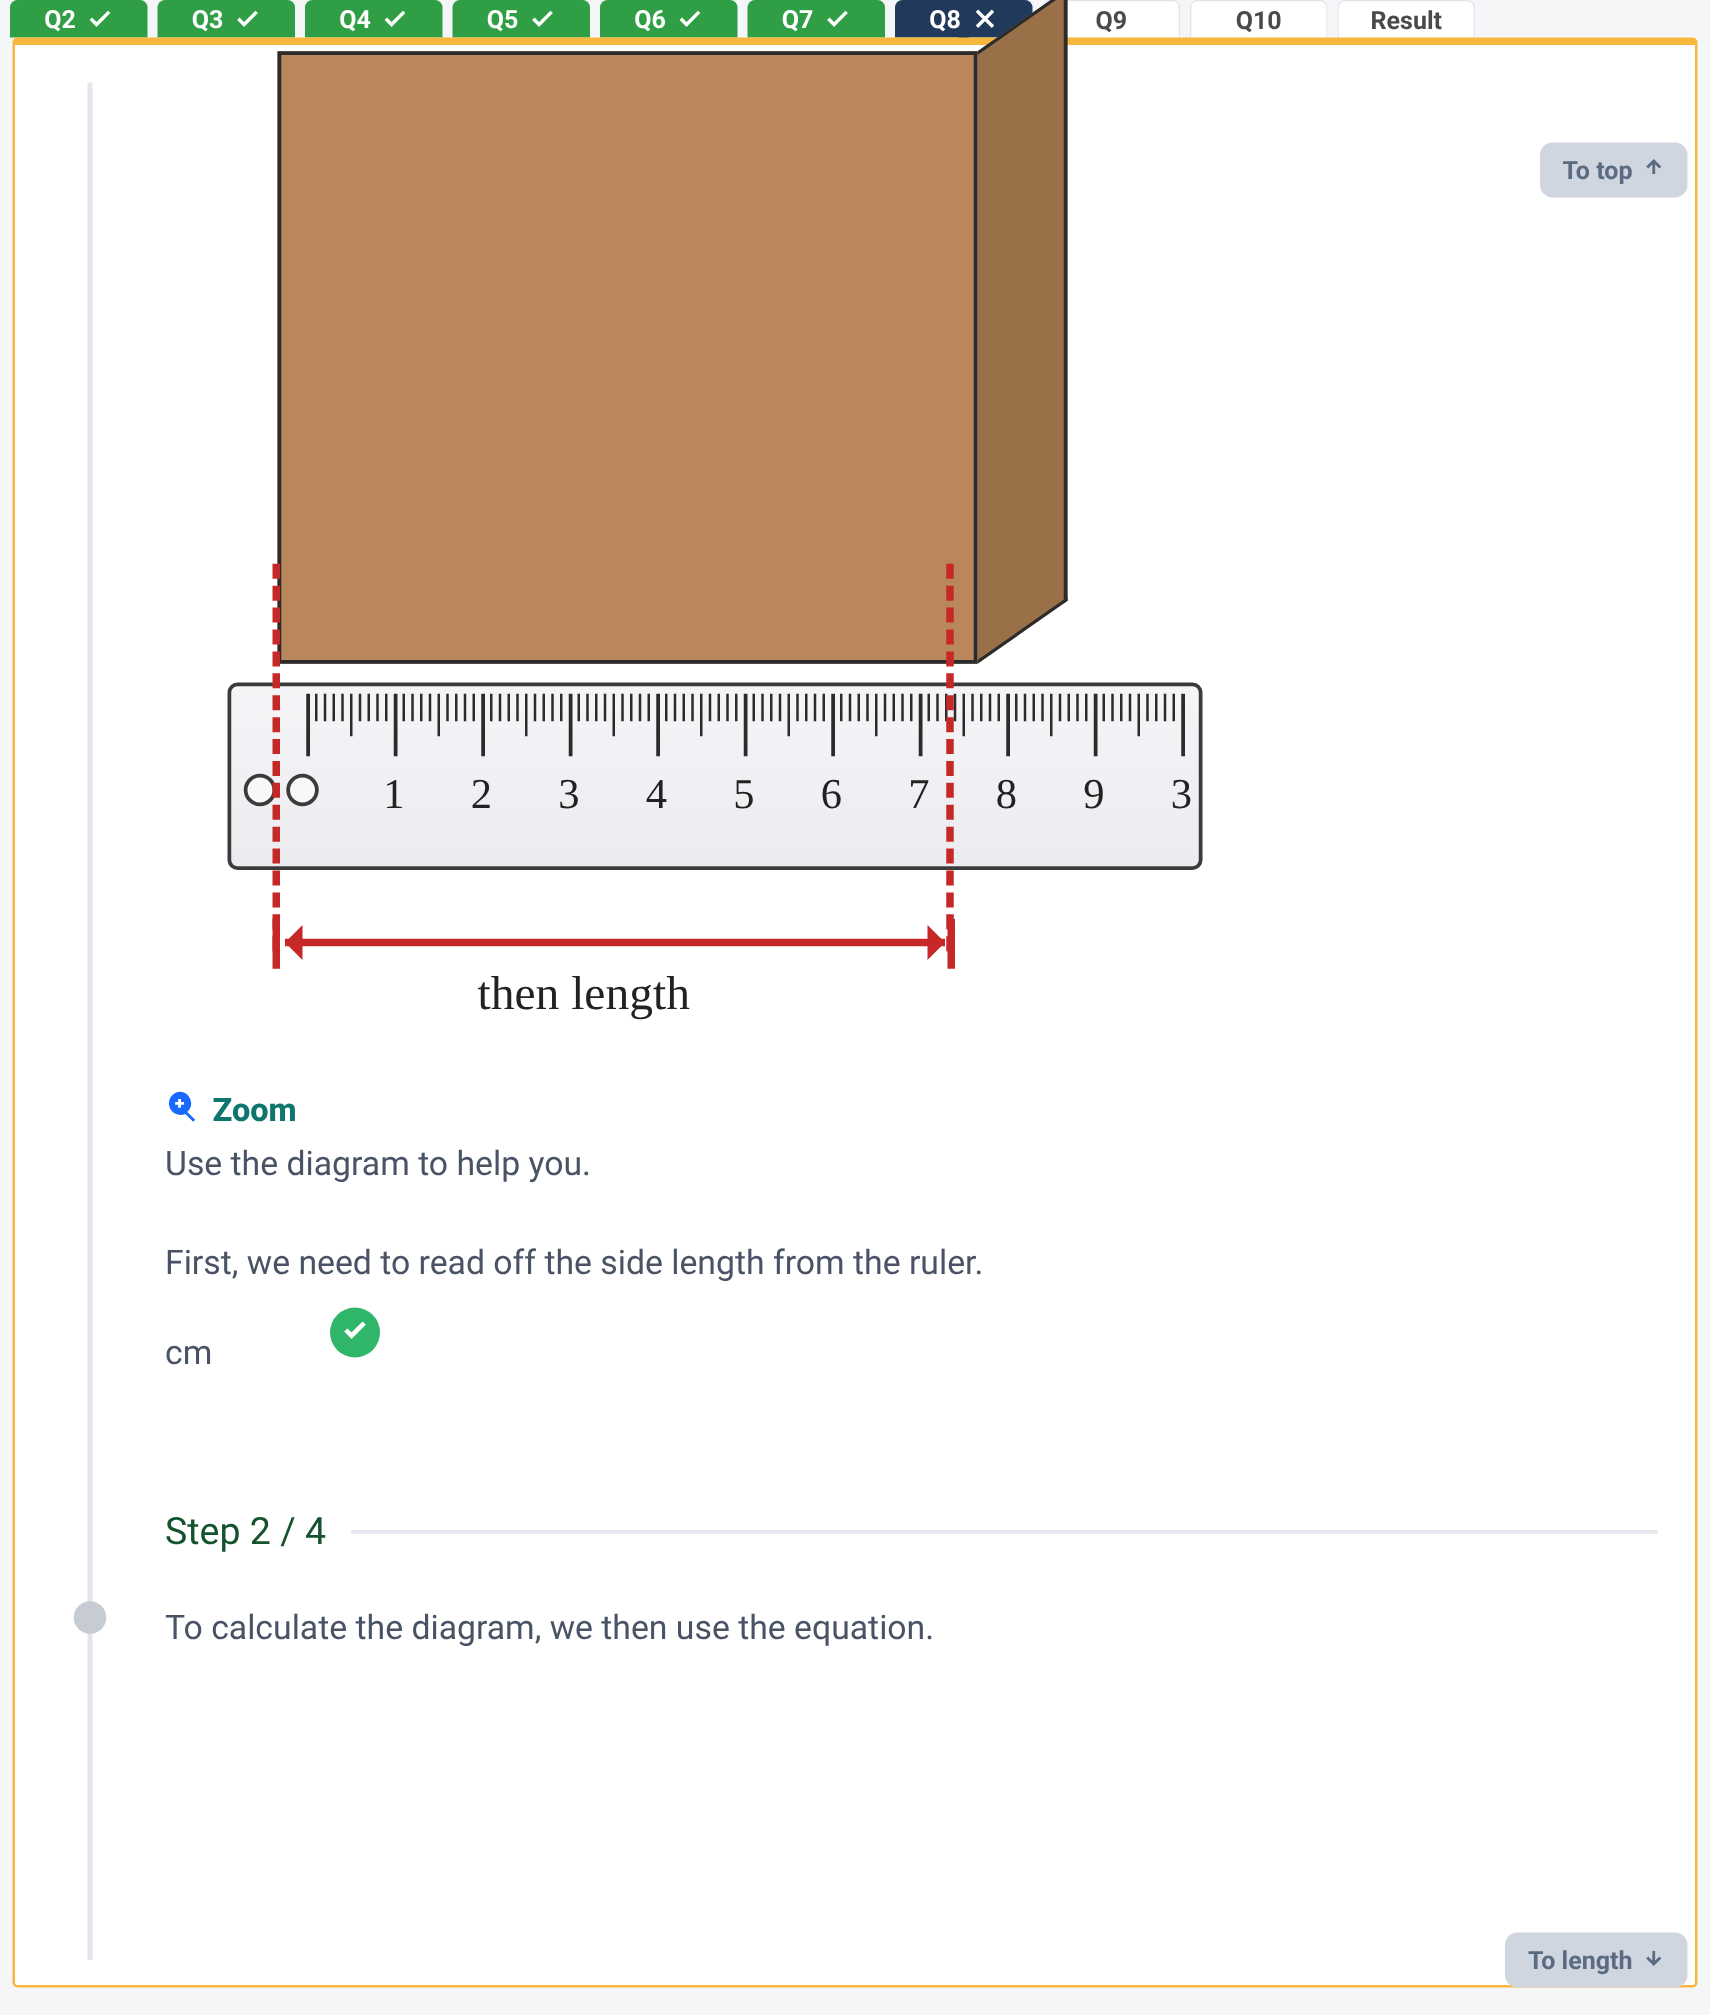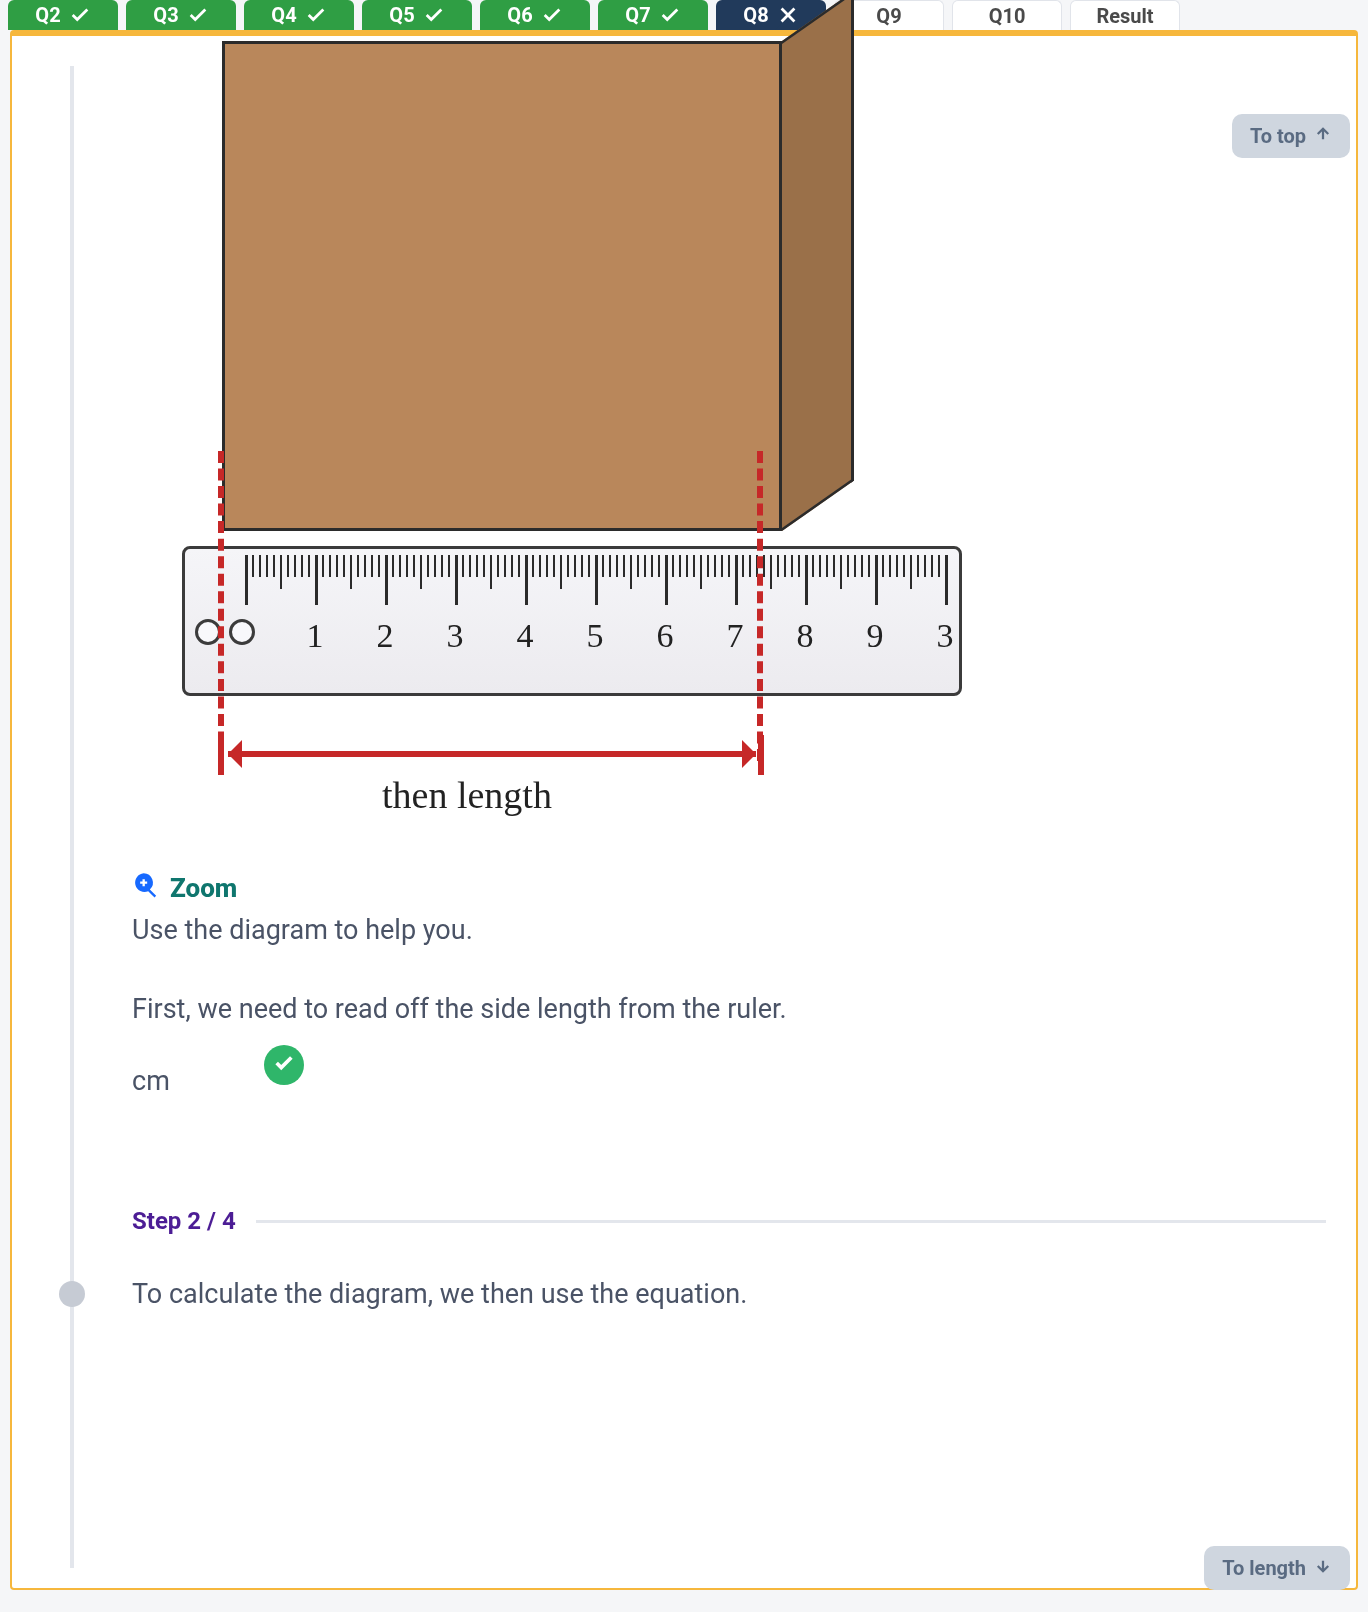--- a/index.html
+++ b/index.html
@@ -225,21 +225,21 @@
     background:#2fb66a;
     display:flex; align-items:center; justify-content:center;
   }
   .badge-correct svg{ width:22px; height:22px; stroke:#fff; stroke-width:4; fill:none;}
 
   
   .step-head{
     display:flex; align-items:center; gap:20px;
     margin-top: 110px;
   }
-  .step-head .label{ font-size:24px; font-weight:700; color:#4c1d95; white-space:nowrap;}
+  .step-head .label{ font-size:30px; font-weight:400; color:#14532d; white-space:nowrap;}
   .step-head .rule{ flex:1; height:3px; background:#e3e6ec; }
 
   
   .eqbox{
     background:#f1f2f5;
     border-radius:6px;
     padding:26px 28px;
     margin-top:34px;
     font-size:28px;
     color:#333;

